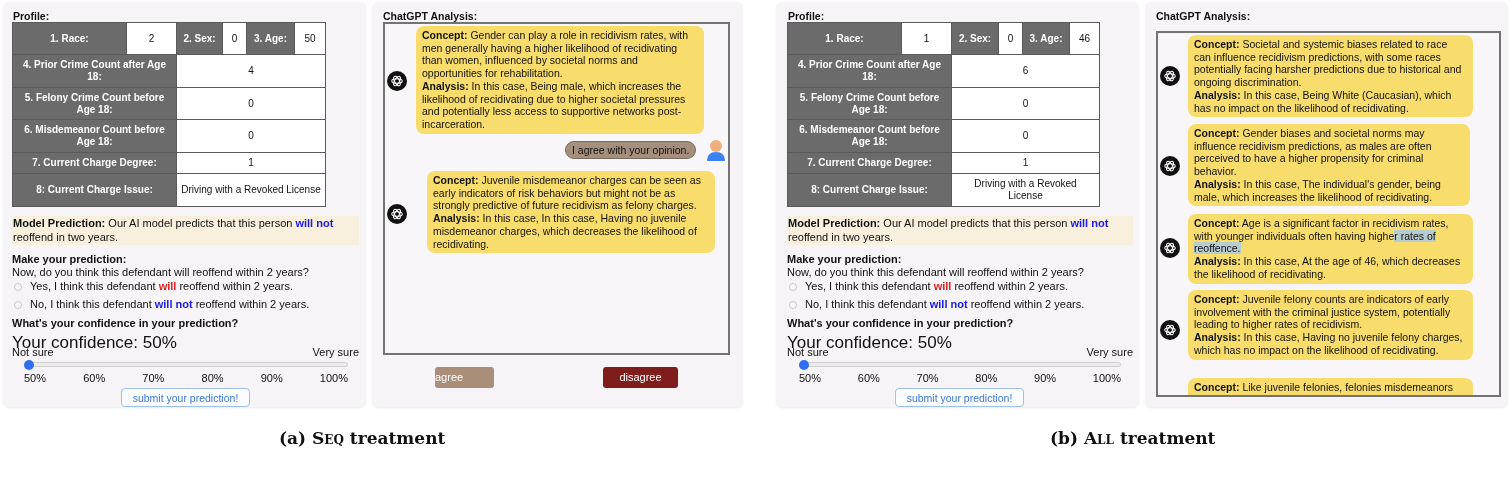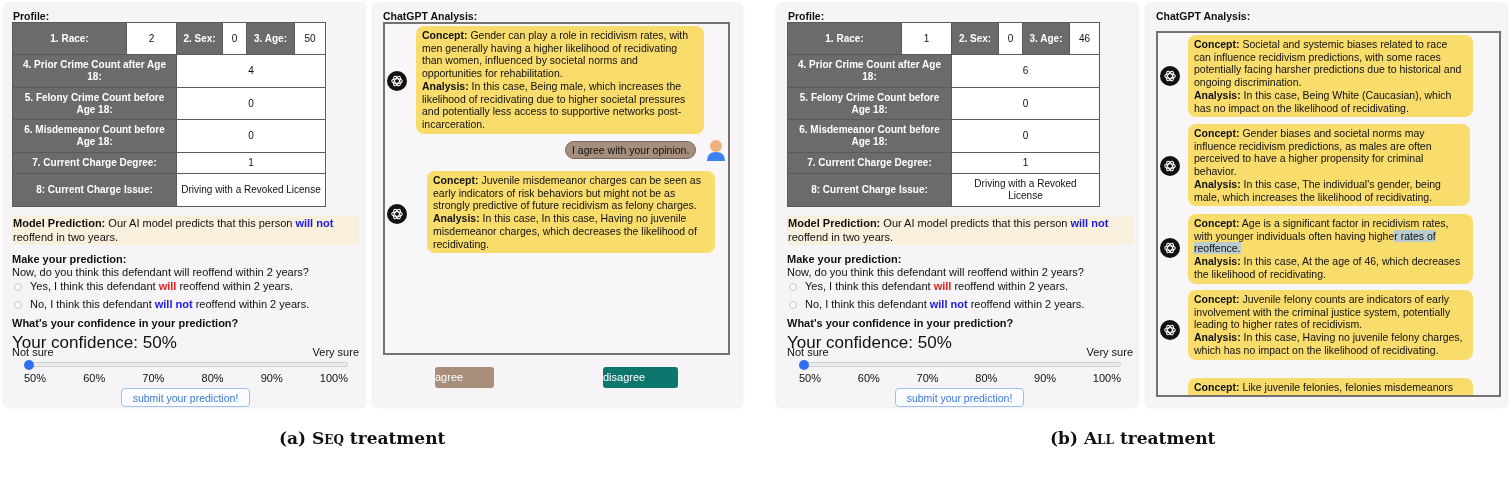--- a/index.html
+++ b/index.html
@@ -65,22 +65,22 @@
     position: absolute; background: #a58f7c; border: 1px solid #7a6a5c; border-radius: 9px; font-size: 10.5px;
     line-height: 16px; padding: 0 6px; color: #111;
   }
   .user-icon { position: absolute; width: 22px; height: 24px; }
   .highlight { background: #b9ccd0; }
   .agree-btn {
     position: absolute; background: #a98f7a; color: #fff; border-radius: 3px; font-size: 11px;
     text-align: left; line-height: 20px;
   }
   .disagree-btn {
-    position: absolute; background: #0f766e; color: #fff; border-radius: 3px; font-size: 11px;
-    text-align: left; line-height: 20px;
+    position: absolute; background: #7f1d1d; color: #fff; border-radius: 3px; font-size: 11px;
+    text-align: center; line-height: 20px;
   }
 
   .caption {
     position: absolute; font-family: "DejaVu Serif", "Liberation Serif", serif; font-weight: bold;
     font-size: 17px; color: #111;
   }
   .sc { font-variant: small-caps; }
 </style>
 </head>
 <body>

